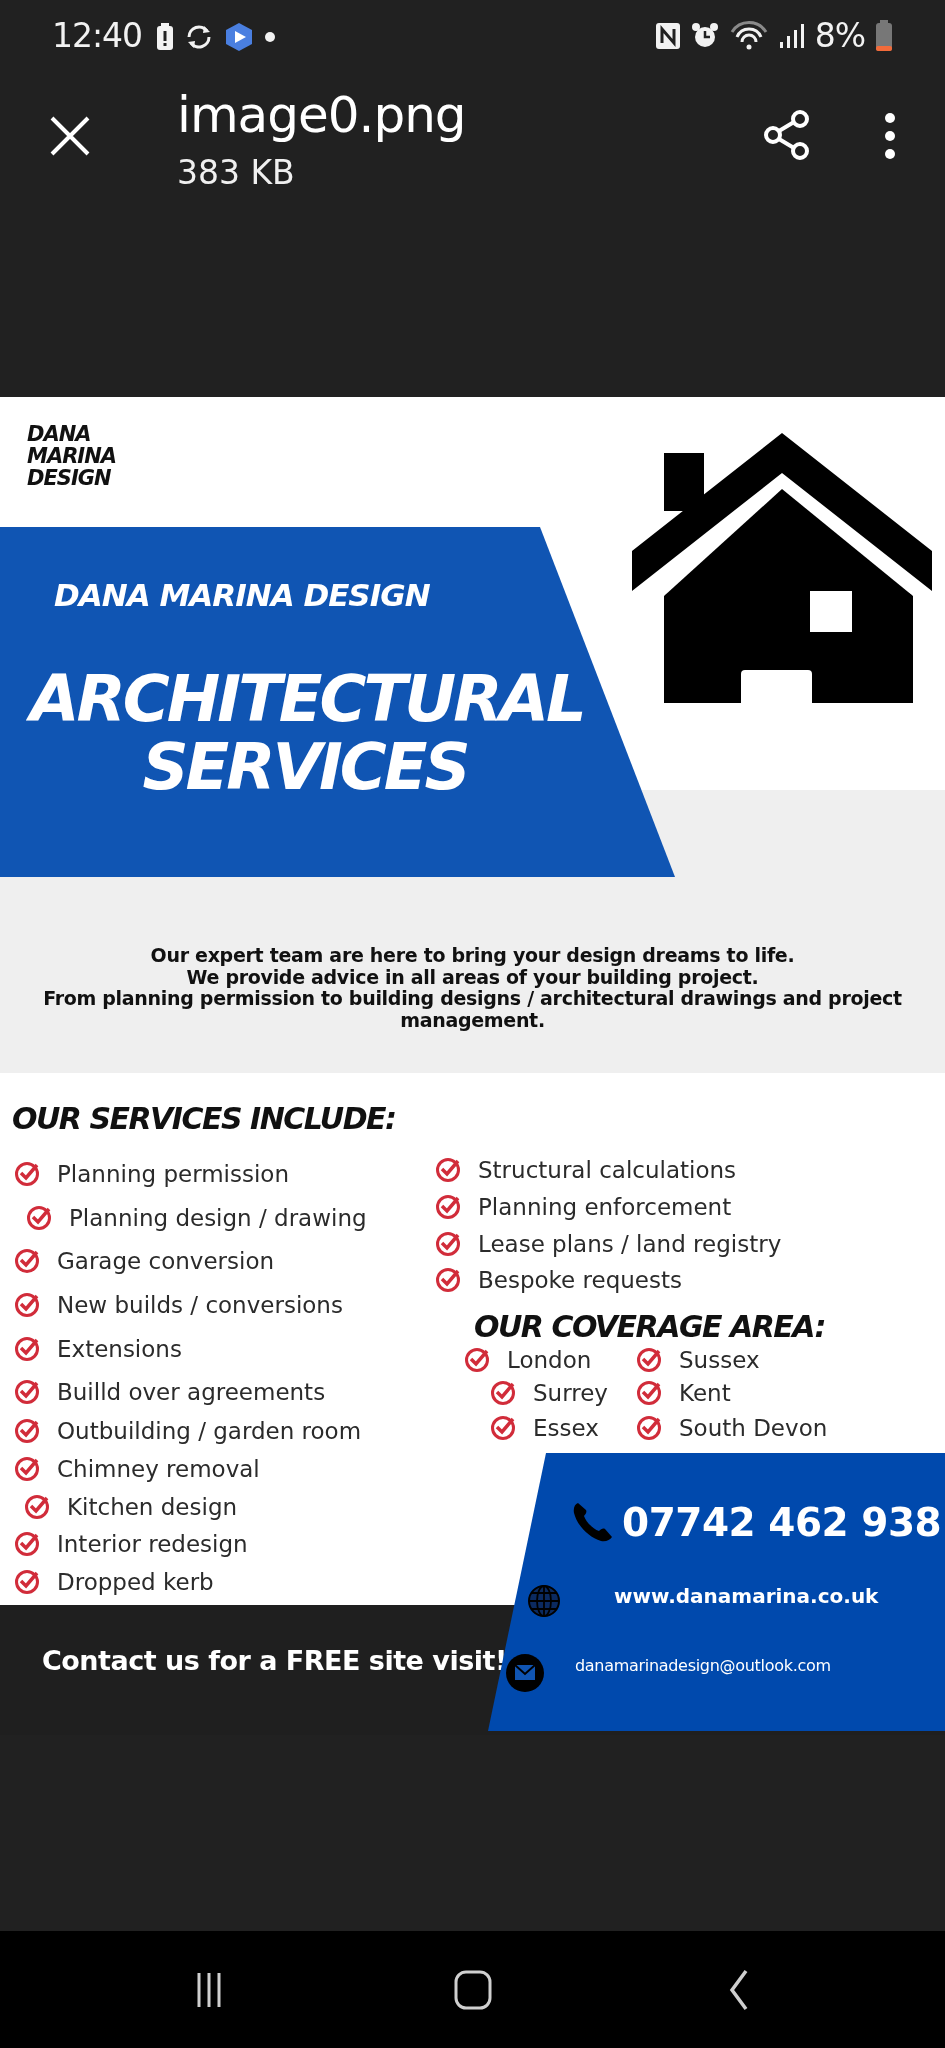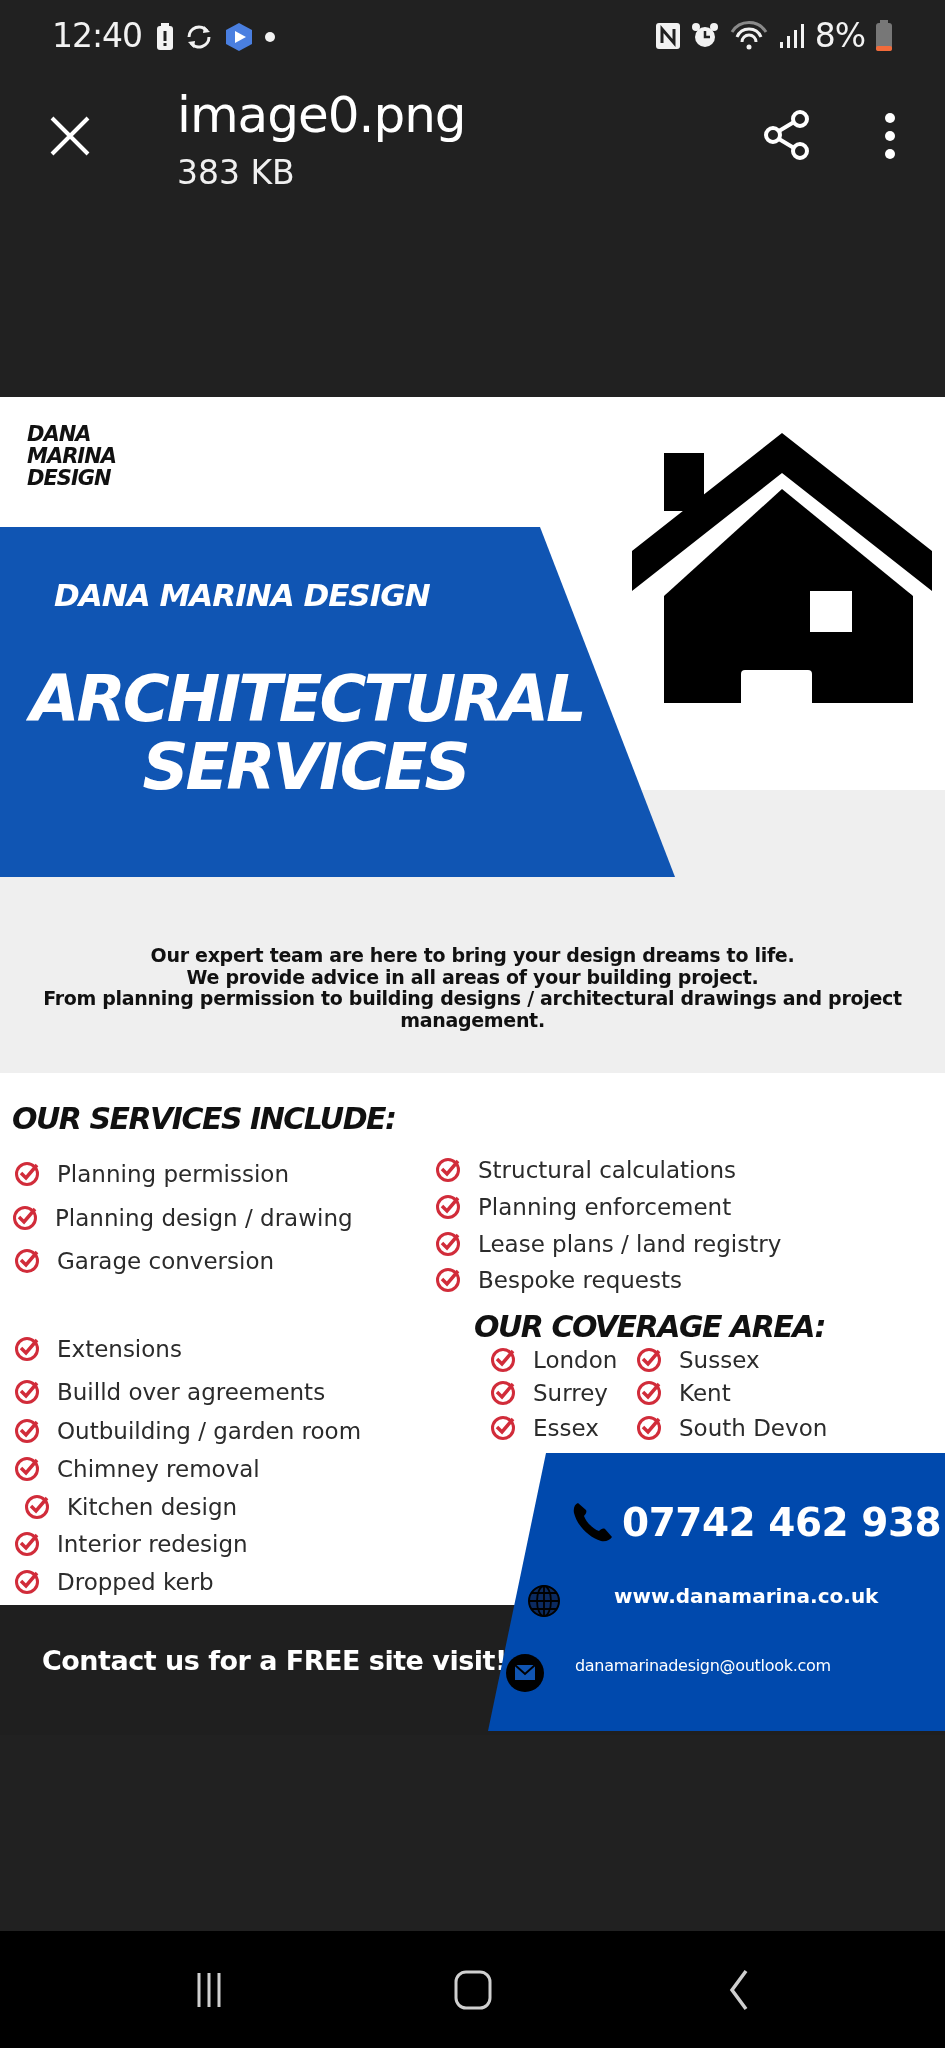--- a/index.html
+++ b/index.html
@@ -168,34 +168,41 @@
 
   <div class="services-title">OUR SERVICES INCLUDE:</div>
 
   <div class="svc-item" style="left:14px;top:764px">
       <svg class="check" viewBox="0 0 26 26">
         <circle cx="13" cy="13" r="10.5" stroke="#d12c3a" stroke-width="3" fill="none"></circle>
         <path d="M7 12 L12 17 L23 4" stroke="#d12c3a" stroke-width="3.5" fill="none"></path>
       </svg>
       <span>Planning permission</span>
     </div>
-  <div class="svc-item" style="left:12px;top:808px">
+  <div class="svc-item" style="left:26px;top:808px">
       <svg class="check" viewBox="0 0 26 26">
         <circle cx="13" cy="13" r="10.5" stroke="#d12c3a" stroke-width="3" fill="none"></circle>
         <path d="M7 12 L12 17 L23 4" stroke="#d12c3a" stroke-width="3.5" fill="none"></path>
       </svg>
       <span>Planning design / drawing</span>
     </div>
   <div class="svc-item" style="left:14px;top:851px">
       <svg class="check" viewBox="0 0 26 26">
         <circle cx="13" cy="13" r="10.5" stroke="#d12c3a" stroke-width="3" fill="none"></circle>
         <path d="M7 12 L12 17 L23 4" stroke="#d12c3a" stroke-width="3.5" fill="none"></path>
       </svg>
       <span>Garage conversion</span>
     </div>
+  <div class="svc-item" style="left:14px;top:895px">
+      <svg class="check" viewBox="0 0 26 26">
+        <circle cx="13" cy="13" r="10.5" stroke="#d12c3a" stroke-width="3" fill="none"></circle>
+        <path d="M7 12 L12 17 L23 4" stroke="#d12c3a" stroke-width="3.5" fill="none"></path>
+      </svg>
+      <span>New builds / conversions</span>
+    </div>
   <div class="svc-item" style="left:14px;top:939px">
       <svg class="check" viewBox="0 0 26 26">
         <circle cx="13" cy="13" r="10.5" stroke="#d12c3a" stroke-width="3" fill="none"></circle>
         <path d="M7 12 L12 17 L23 4" stroke="#d12c3a" stroke-width="3.5" fill="none"></path>
       </svg>
       <span>Extensions</span>
     </div>
   <div class="svc-item" style="left:14px;top:1021px">
       <svg class="check" viewBox="0 0 26 26">
         <circle cx="13" cy="13" r="10.5" stroke="#d12c3a" stroke-width="3" fill="none"></circle>
@@ -263,21 +270,21 @@
   <div class="svc-item" style="left:435px;top:870px">
       <svg class="check" viewBox="0 0 26 26">
         <circle cx="13" cy="13" r="10.5" stroke="#d12c3a" stroke-width="3" fill="none"></circle>
         <path d="M7 12 L12 17 L23 4" stroke="#d12c3a" stroke-width="3.5" fill="none"></path>
       </svg>
       <span>Bespoke requests</span>
     </div>
 
   <div class="coverage-title">OUR COVERAGE AREA:</div>
 
-  <div class="svc-item" style="left:490px;top:950px">
+  <div class="svc-item" style="left:464px;top:950px">
       <svg class="check" viewBox="0 0 26 26">
         <circle cx="13" cy="13" r="10.5" stroke="#d12c3a" stroke-width="3" fill="none"></circle>
         <path d="M7 12 L12 17 L23 4" stroke="#d12c3a" stroke-width="3.5" fill="none"></path>
       </svg>
       <span>London</span>
     </div>
   <div class="svc-item" style="left:490px;top:983px">
       <svg class="check" viewBox="0 0 26 26">
         <circle cx="13" cy="13" r="10.5" stroke="#d12c3a" stroke-width="3" fill="none"></circle>
         <path d="M7 12 L12 17 L23 4" stroke="#d12c3a" stroke-width="3.5" fill="none"></path>

